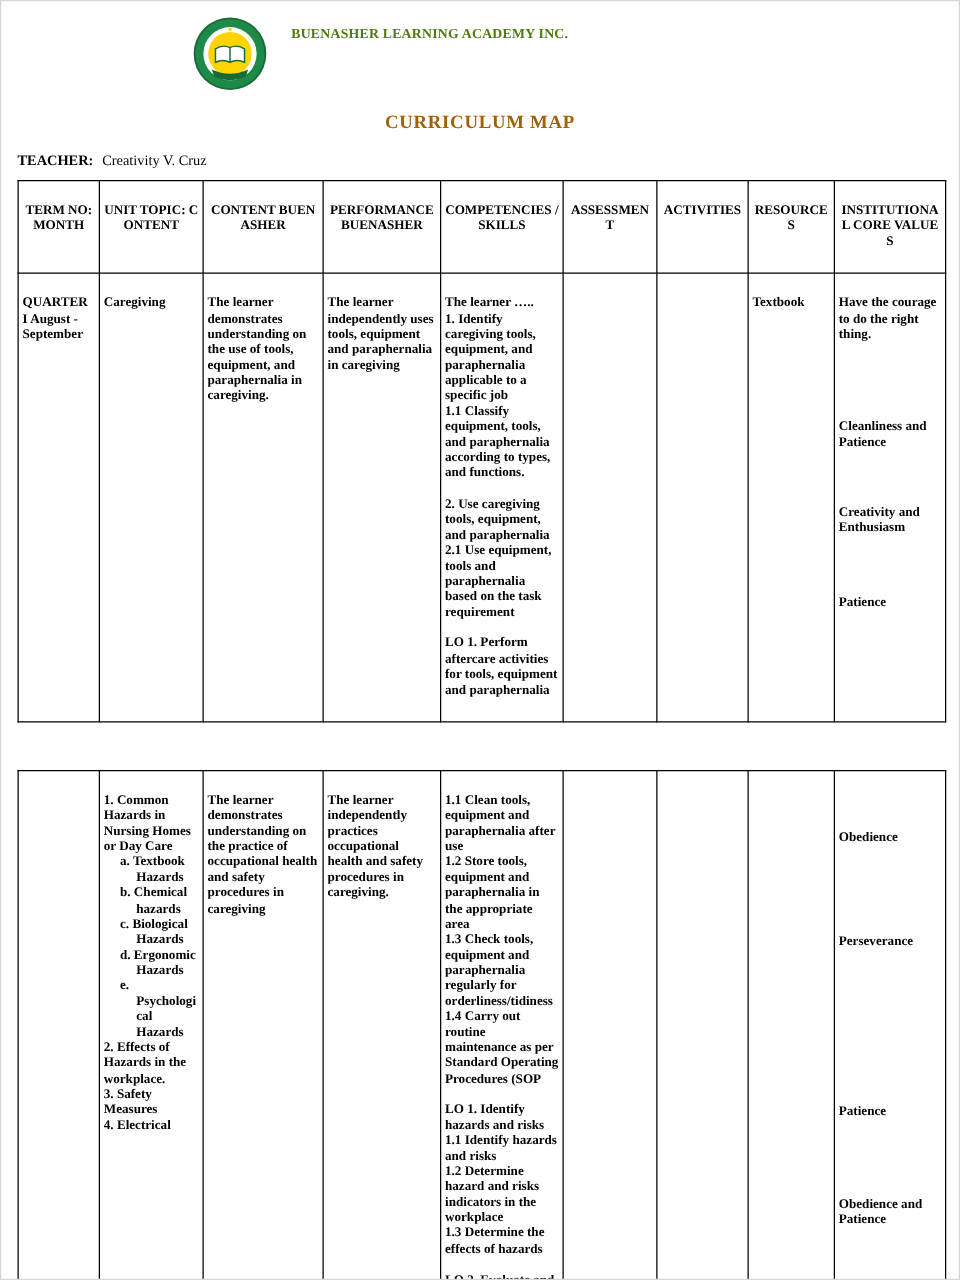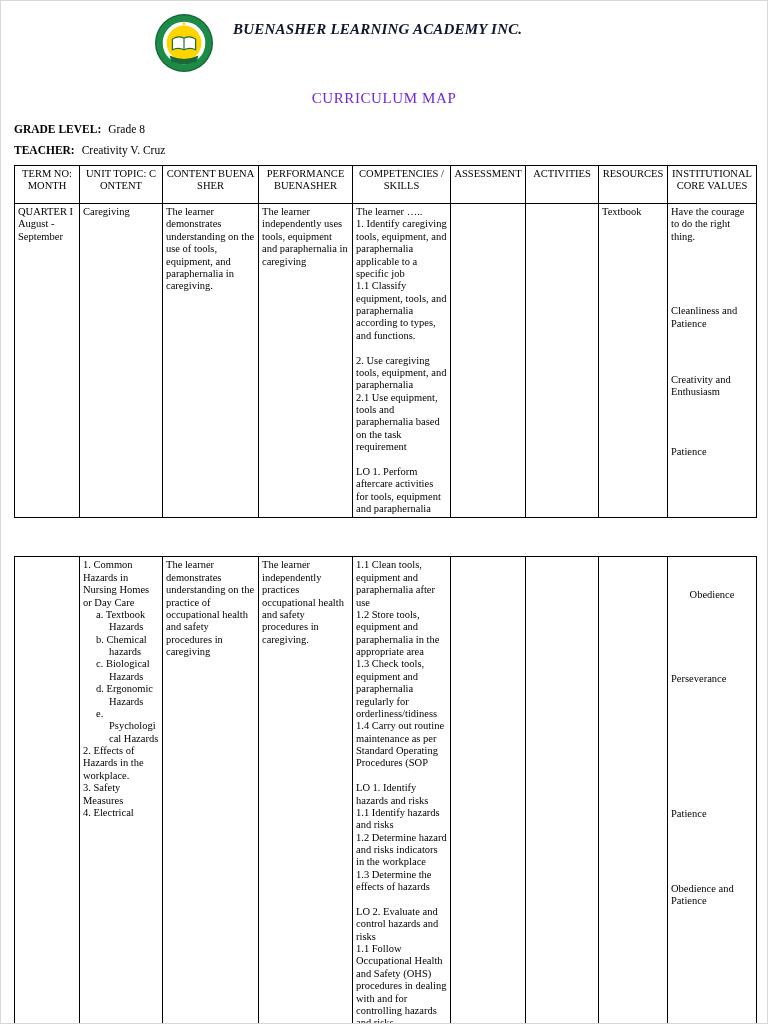--- a/index.html
+++ b/index.html
@@ -6,54 +6,54 @@
   html, body { margin: 0; padding: 0; background: #e8e8e8; }
   .page {
     width: 768px; height: 1024px; margin: 0 auto; background: #ffffff;
     font-family: "Liberation Serif", serif; color: #000;
     position: relative; overflow: hidden; border: 1px solid #d7d7d7;
   }
   
   .header { display: flex; align-items: flex-start; padding: 10px 0 0 152px; }
   .logo { width: 62px; height: 64px; flex: 0 0 62px; margin-right: 18px; }
   .header-text { text-align: center; padding-top: 10px; }
-  .school-name { color: #0f172a; font-weight: bold; font-size: 15px; letter-spacing: .2px; font-style: italic; }
+  .school-name { color: #4d7c0f; font-weight: bold; font-size: 11px; letter-spacing: .2px; }
   .address { font-weight: bold; font-size: 10px; margin-top: 5px; }
-  .doc-title { text-align: center; color: #6d28d9; font-weight: normal; font-size: 15px; letter-spacing: .6px; margin-top: 15px; }
+  .doc-title { text-align: center; color: #a16207; font-weight: bold; font-size: 15px; letter-spacing: .6px; margin-top: 15px; }
   
   .meta { margin: 16px 0 0 13px; font-size: 11.5px; }
   .meta-line { margin-bottom: 9px; }
   .meta-label { font-weight: bold; }
   .meta-value { margin-left: 7px; }
   
   .cmap {
     border-collapse: collapse; table-layout: fixed;
     width: 742px; margin: 7px 13px 0 13px;
   }
   .cmap th, .cmap td {
     border: 1px solid #000; font-size: 10.5px; line-height: 1.18;
-    padding: 2px 3px; vertical-align: top; text-align: left;
-    overflow-wrap: break-word; font-weight: normal;
+    padding: 18px 3px; vertical-align: top; text-align: left;
+    overflow-wrap: break-word; font-weight: bold;
   }
   .cmap th { text-align: center; word-break: break-all; vertical-align: top; height: 38px; }
   .prelines { white-space: pre-line; }
   .row-q1 td { height: 289px; }
   .row-q1b td { height: 474px; }
   .table-gap { height: 31px; }
   
   .pt-topic { padding-top: 226px; padding-bottom: 6px; }
   .pt-cs { padding-top: 232px; }
   .pt-ps { padding-top: 242px; }
   
   .li-sub { padding-left: 26px; text-indent: -13px; }
   
   .m62 { margin-top: 62px; }
   .m50 { margin-top: 44px; }
   .m47 { margin-top: 47px; }
-  .m30 { margin-top: 30px; text-align: center; }
+  .m30 { margin-top: 30px; }
   .m71 { margin-top: 71px; }
   .m123 { margin-top: 123px; }
 </style>
 </head>
 <body>
 
 <div class="page">
 
   <div class="header">
     <div class="logo">
@@ -69,23 +69,20 @@
       </svg>
     </div>
     <div class="header-text">
       <div class="school-name">BUENASHER LEARNING ACADEMY INC.</div>
     </div>
   </div>
 
   <div class="doc-title">CURRICULUM MAP</div>
 
   <div class="meta">
-    <div class="meta-line">
-      <span class="meta-label">GRADE LEVEL:</span><span class="meta-value">Grade 8</span>
-    </div>
     <div class="meta-line">
       <span class="meta-label">TEACHER:</span><span class="meta-value">Creativity V. Cruz</span>
     </div>
   </div>
 
   <table class="cmap">
     <colgroup>
       <col style="width:65px">
         <col style="width:83px">
         <col style="width:96px">

